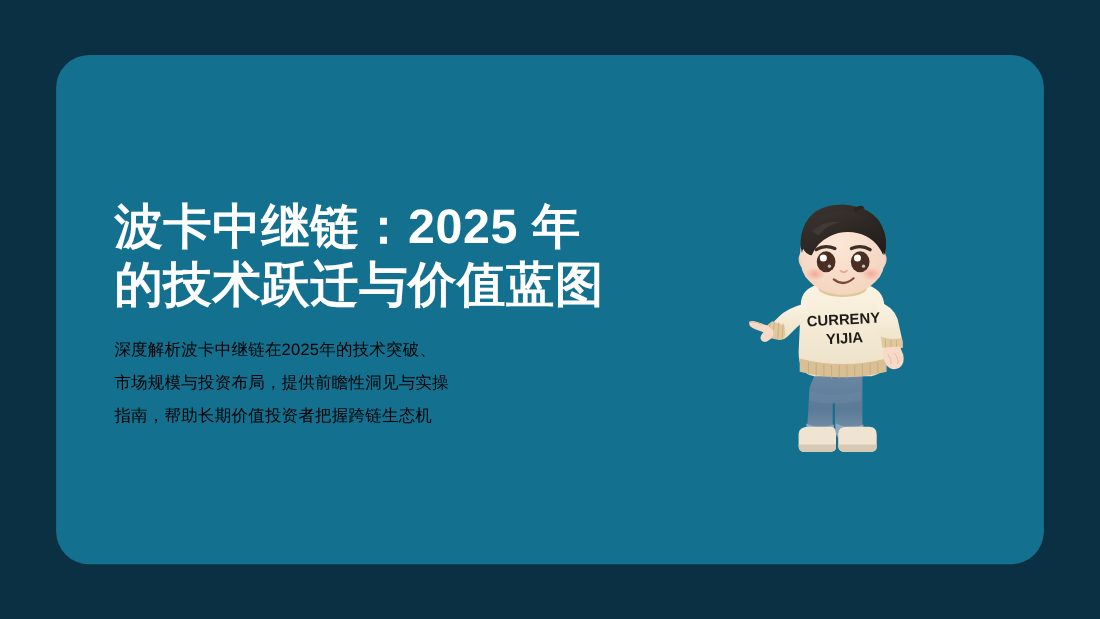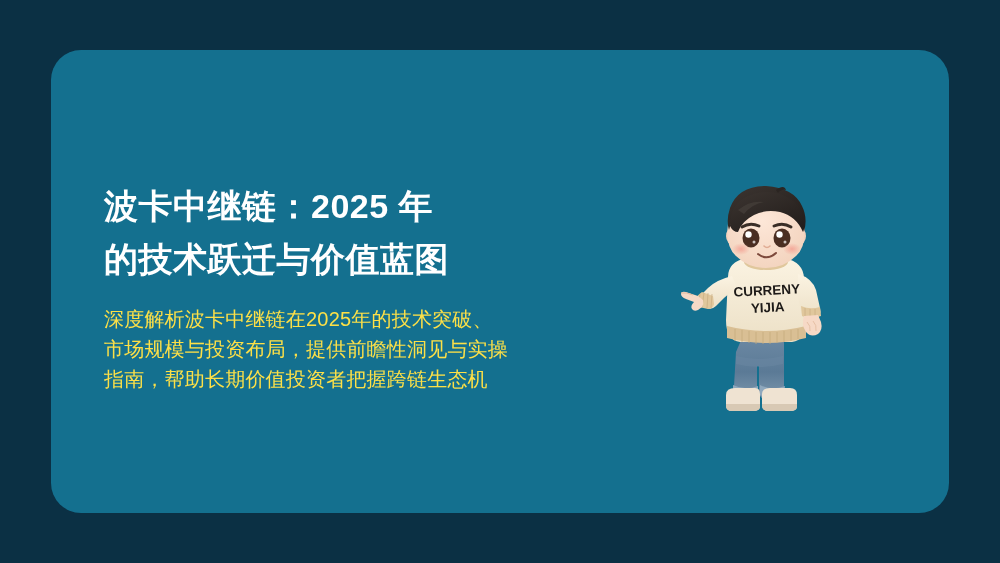--- a/index.html
+++ b/index.html
@@ -39,31 +39,31 @@
   .text-block {
     position: absolute;
     left: 53px;
     top: 130px;
     width: 500px;
   }
 
   .title {
     margin: 0;
     color: #ffffff;
-    font-size: 34px;
+    font-size: 44px;
     font-weight: 700;
     line-height: 53px;
     letter-spacing: 0.5px;
     white-space: pre-line;
   }
 
   .subtitle {
     margin: 18px 0 0 0;
-    color: #fde047;
-    font-size: 20px;
+    color: #000000;
+    font-size: 15px;
     font-weight: 400;
     line-height: 30px;
     letter-spacing: 0.2px;
     white-space: pre-line;
   }
 
   
   .character {
     position: absolute;
     left: 629px;

